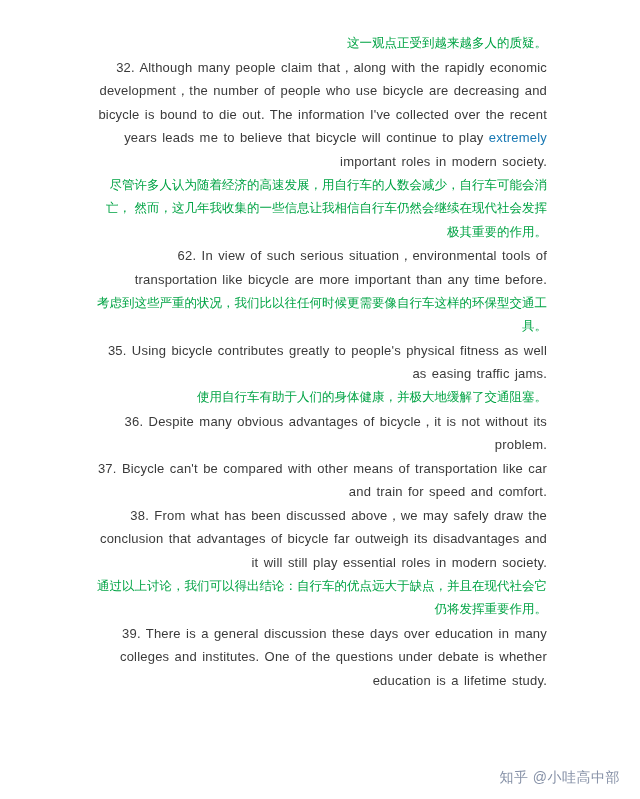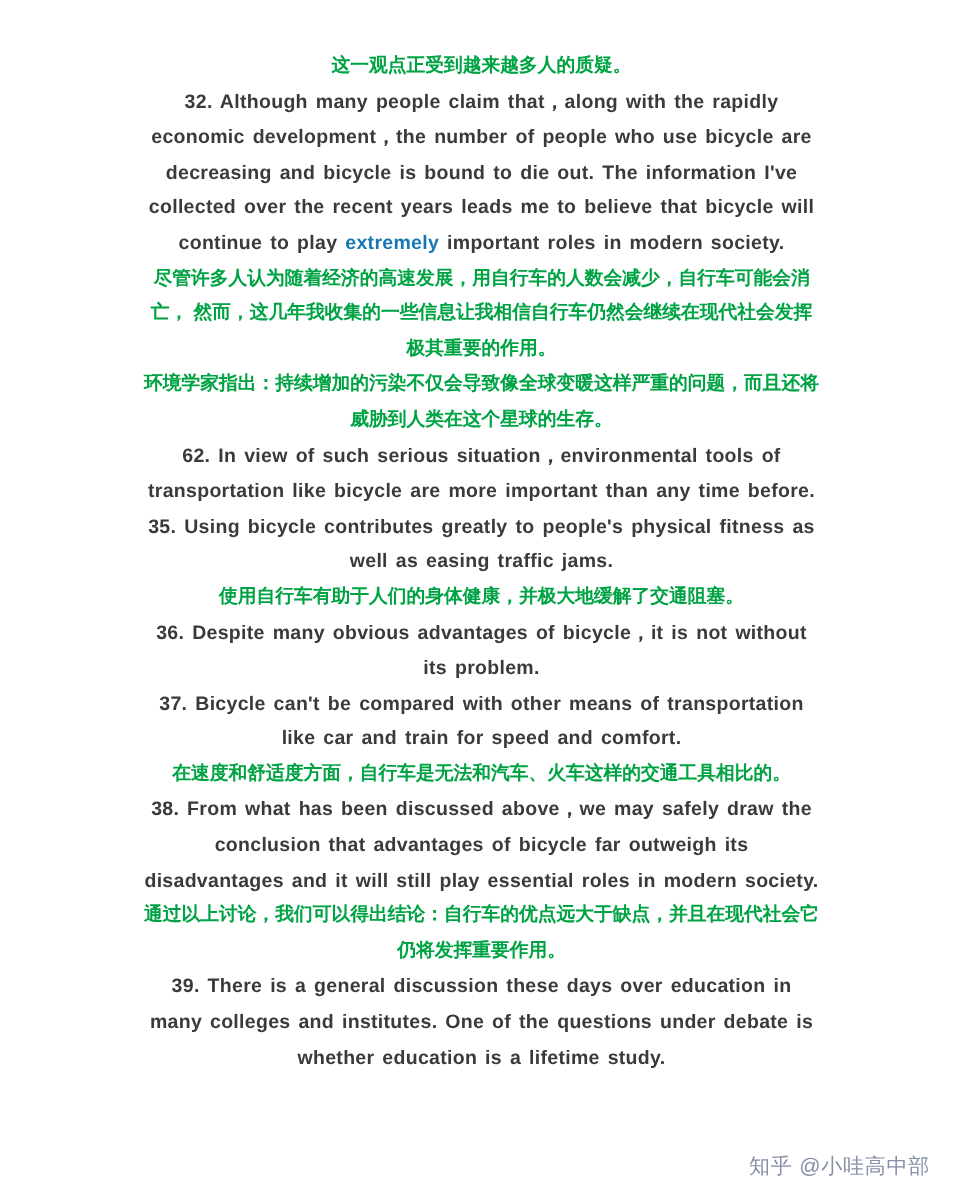--- a/index.html
+++ b/index.html
@@ -13,23 +13,22 @@
   }
   .doc {
     position: absolute;
     left: 95px;
     top: 32px;
     width: 452px;
   }
   .para {
     font-size: 13px;
     line-height: 23.6px;
-    text-align: center;
+    text-align: right;
     white-space: normal;
-    font-weight: bold;
   }
   .para.en {
     color: var(--en-color, #3a3a3a);
     letter-spacing: 0.2px;
     word-spacing: 1.5px;
   }
   .para.zh {
     color: var(--zh-color, #00a344);
     font-size: 12.5px;
   }
@@ -45,25 +44,24 @@
     letter-spacing: 0.5px;
   }
 </style>
 </head>
 <body>
 
 <div class="doc">
     <p class="para zh"><span>这一观点正受到越来越多人的质疑。</span></p>
     <p class="para en"><span>32. Although many people claim that，along with the rapidly economic development，the number of people who use bicycle are decreasing and bicycle is bound to die out. The information I've collected over the recent years leads me to believe that bicycle will continue to play </span><span class="highlight">extremely</span><span> important roles in modern society.</span></p>
     <p class="para zh"><span>尽管许多人认为随着经济的高速发展，用自行车的人数会减少，自行车可能会消亡， 然而，这几年我收集的一些信息让我相信自行车仍然会继续在现代社会发挥极其重要的作用。</span></p>
-    <p class="para zh"><span>环境学家指出：持续增加的污染不仅会导致像全球变暖这样严重的问题，而且还将威胁到人类在这个星球的生存。</span></p>
     <p class="para en"><span>62. In view of such serious situation，environmental tools of transportation like bicycle are more important than any time before.</span></p>
+    <p class="para zh"><span>考虑到这些严重的状况，我们比以往任何时候更需要像自行车这样的环保型交通工具。</span></p>
     <p class="para en"><span>35. Using bicycle contributes greatly to people's physical fitness as well as easing traffic jams.</span></p>
     <p class="para zh"><span>使用自行车有助于人们的身体健康，并极大地缓解了交通阻塞。</span></p>
     <p class="para en"><span>36. Despite many obvious advantages of bicycle，it is not without its problem.</span></p>
     <p class="para en"><span>37. Bicycle can't be compared with other means of transportation like car and train for speed and comfort.</span></p>
-    <p class="para zh"><span>在速度和舒适度方面，自行车是无法和汽车、火车这样的交通工具相比的。</span></p>
     <p class="para en"><span>38. From what has been discussed above，we may safely draw the conclusion that advantages of bicycle far outweigh its disadvantages and it will still play essential roles in modern society.</span></p>
     <p class="para zh"><span>通过以上讨论，我们可以得出结论：自行车的优点远大于缺点，并且在现代社会它仍将发挥重要作用。</span></p>
     <p class="para en"><span>39. There is a general discussion these days over education in many colleges and institutes. One of the questions under debate is whether education is a lifetime study.</span></p>
   </div>
 
 <div class="watermark">知乎 @小哇高中部</div>
 
 </body></html>

